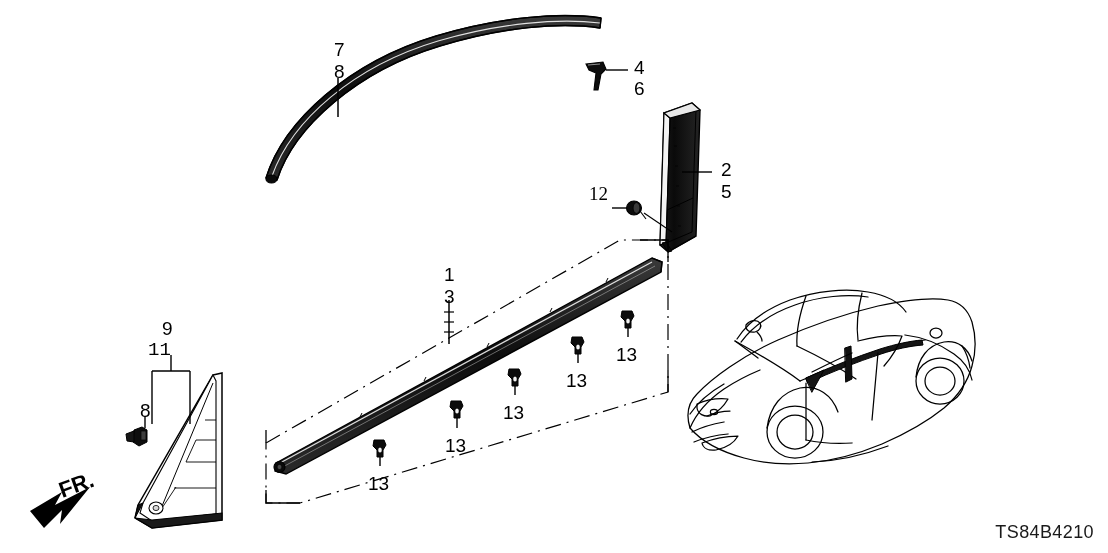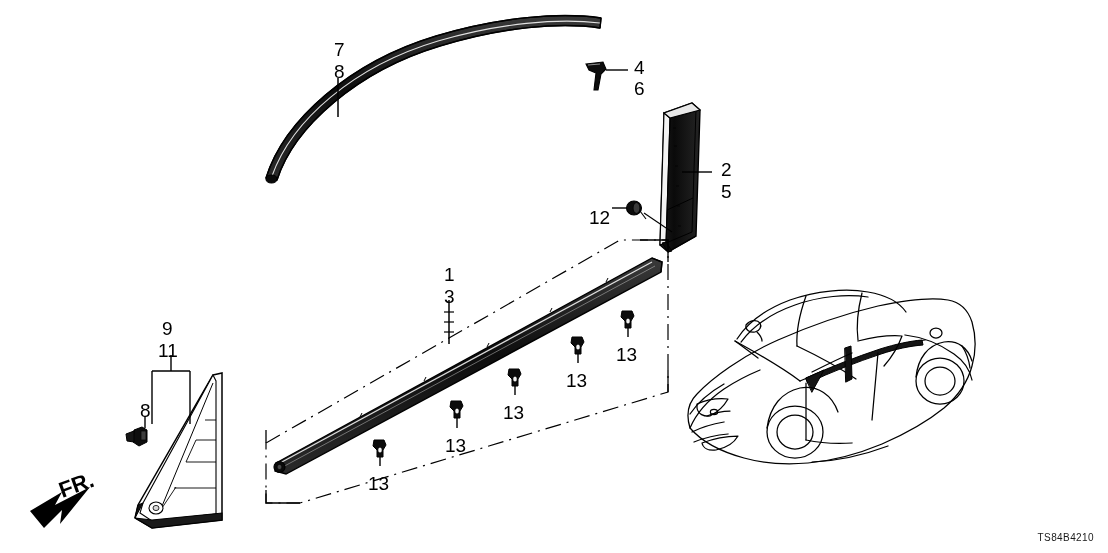--- a/index.html
+++ b/index.html
@@ -28,21 +28,21 @@
     font-size: 19px;
     color: #000000;
     line-height: 1;
     white-space: nowrap;
     user-select: none;
   }
   #code {
     position: absolute;
     right: 14px;
     bottom: 10px;
-    font-size: 10px;
+    font-size: 18px;
     letter-spacing: 0.4px;
     color: #1a1a1a;
     font-family: "Liberation Sans", sans-serif;
   }
 </style>
 </head>
 <body>
 
 <div id="sheet">
 
@@ -280,27 +280,27 @@
 
   <span class="lbl" style="left:334px; top:40px;">7</span>
   <span class="lbl" style="left:334px; top:62px;">8</span>
 
   <span class="lbl" style="left:634px; top:58px;">4</span>
   <span class="lbl" style="left:634px; top:79px;">6</span>
 
   <span class="lbl" style="left:721px; top:160px;">2</span>
   <span class="lbl" style="left:721px; top:182px;">5</span>
 
-  <span class="lbl" style="left:589px; top:208px;">12</span>
+  <span class="lbl" style="left:589px; top:184px;font-family:Liberation Serif, serif;">12</span>
 
   <span class="lbl" style="left:444px; top:265px;">1</span>
   <span class="lbl" style="left:444px; top:287px;">3</span>
 
   <span class="lbl" style="left:162px; top:319px;">9</span>
-  <span class="lbl" style="left:158px; top:341px;">11</span>
+  <span class="lbl" style="left:148px; top:341px;font-family:Liberation Mono, monospace;">11</span>
   <span class="lbl" style="left:140px; top:401px;">8</span>
 
   <span class="lbl" style="left:368px; top:474px;">13</span>
   <span class="lbl" style="left:445px; top:436px;">13</span>
   <span class="lbl" style="left:503px; top:403px;">13</span>
   <span class="lbl" style="left:566px; top:371px;">13</span>
   <span class="lbl" style="left:616px; top:345px;">13</span>
 
   <span class="lbl" style="left:56px; top:481px; font-size:22px; font-weight:bold;
                transform:rotate(-20deg); transform-origin:left top;">FR.</span>

